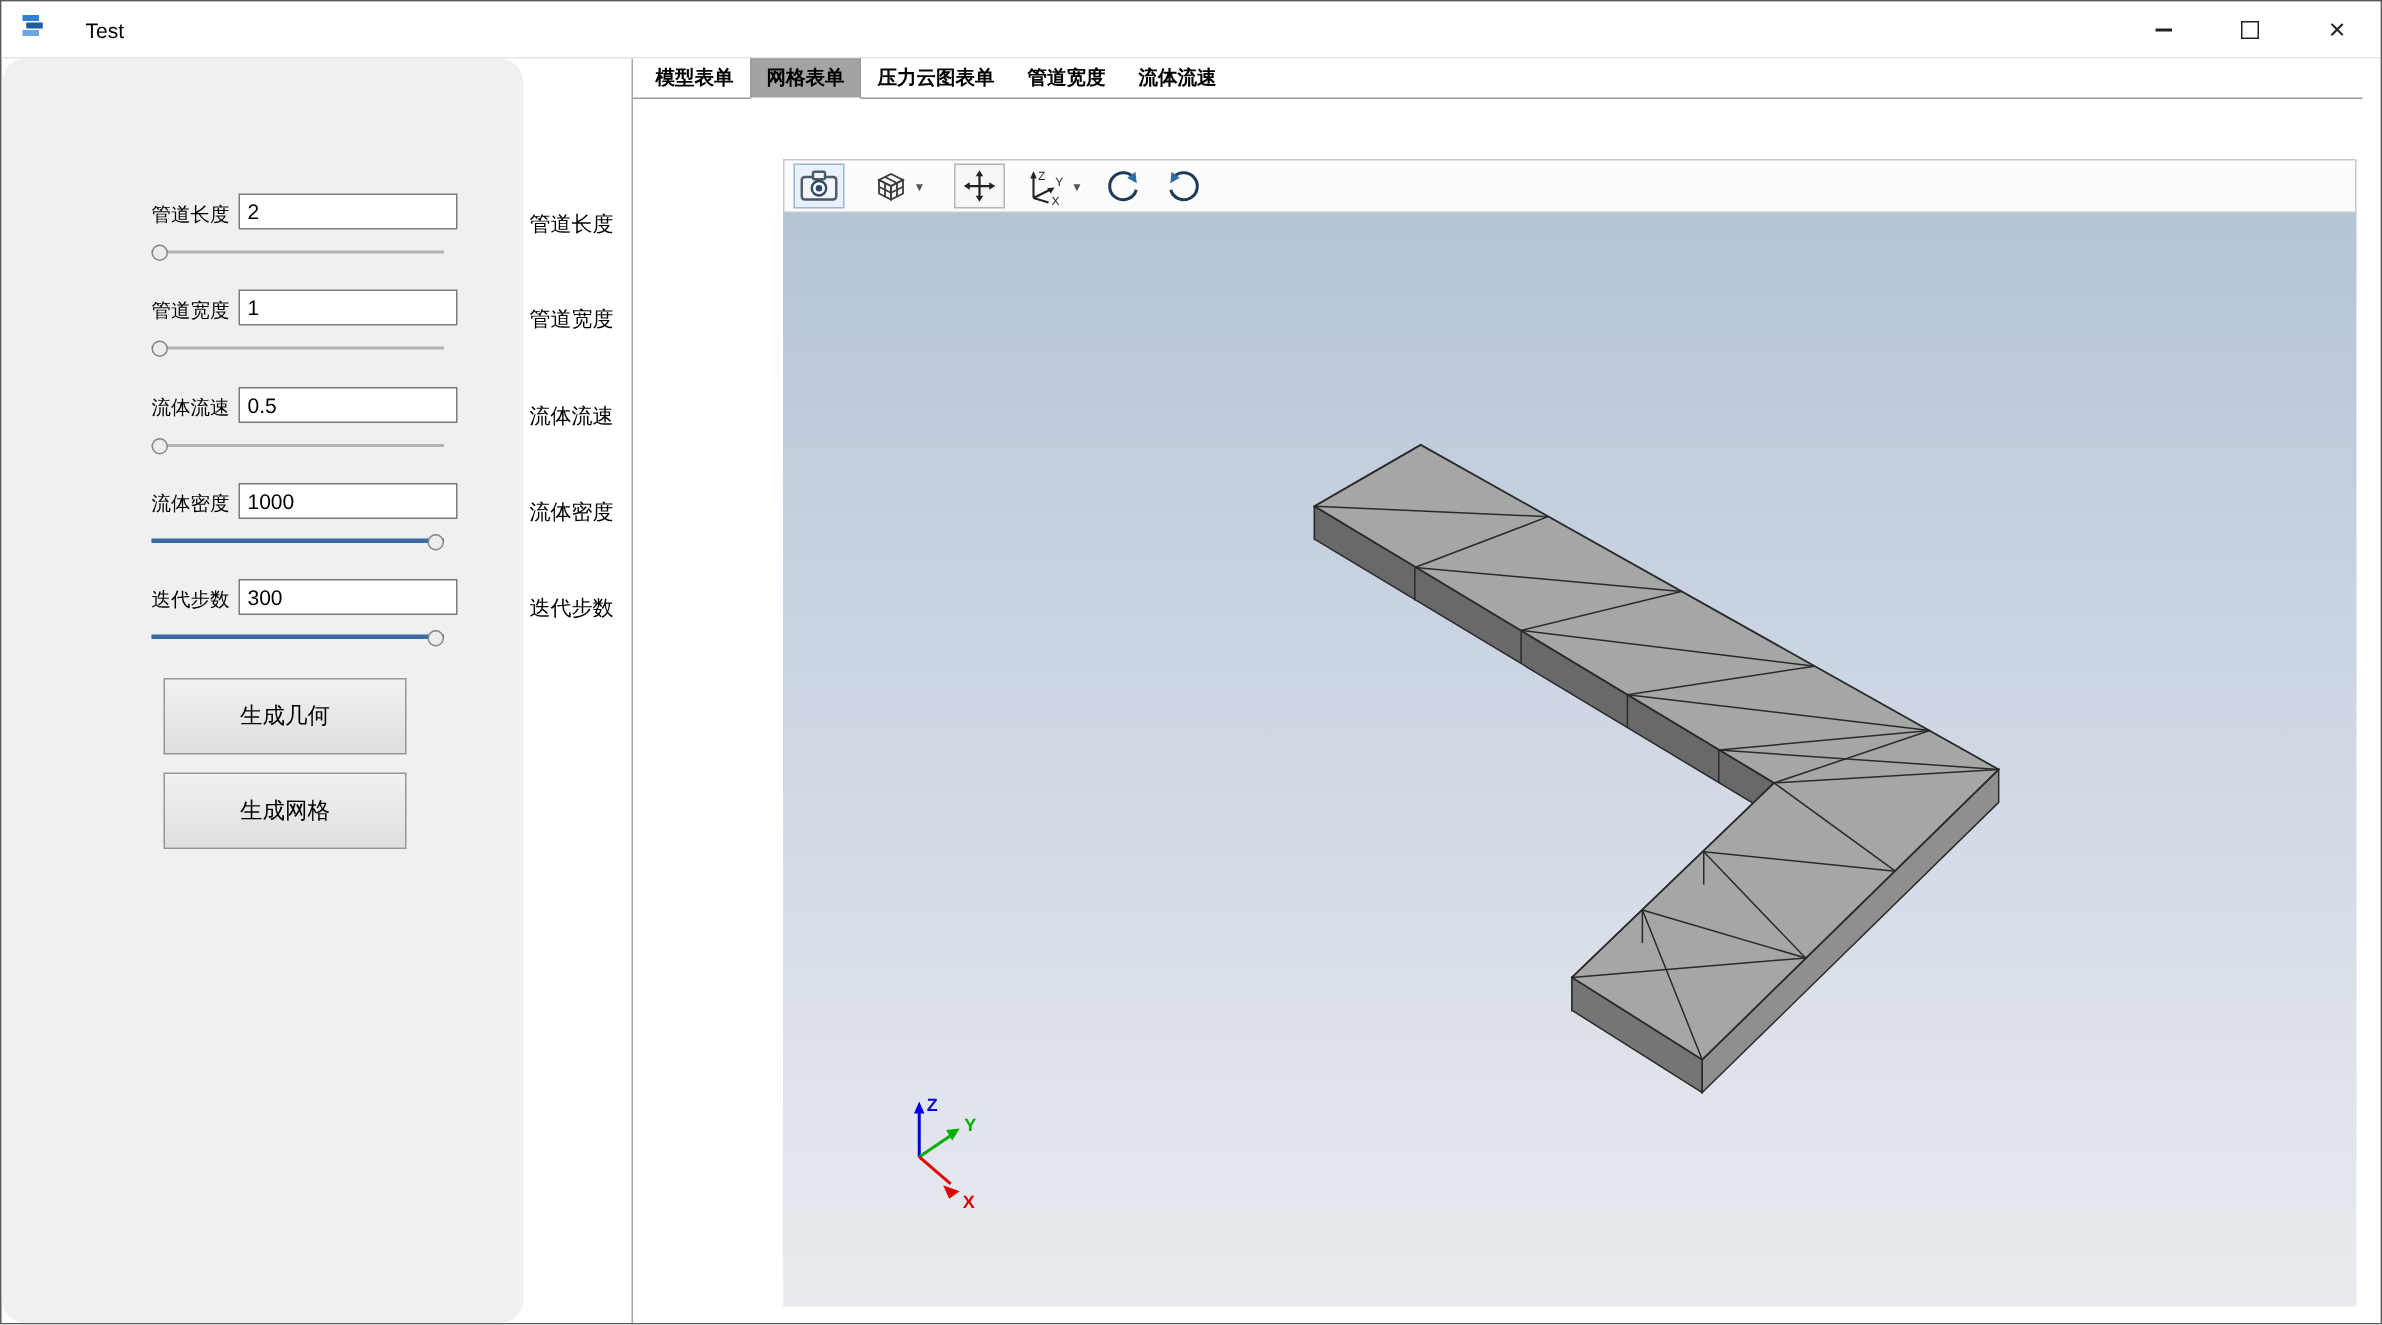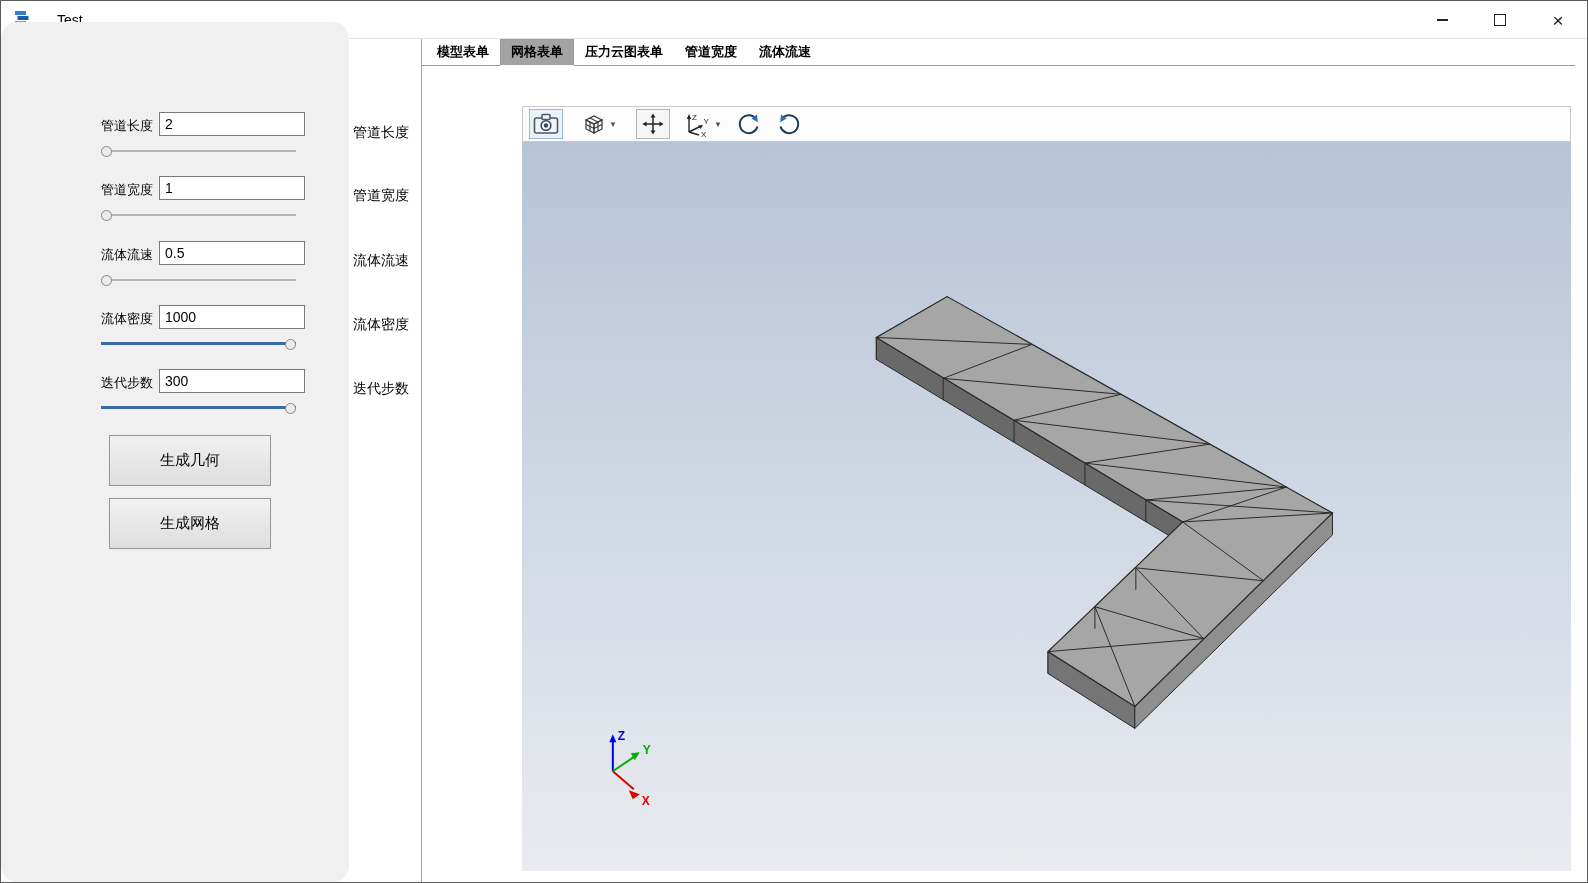--- a/index.html
+++ b/index.html
@@ -8,21 +8,21 @@
   
   .titlebar{position:absolute;top:0;left:0;right:0;height:38px;background:#ffffff;border-bottom:1px solid #e3e3e3;display:flex;align-items:center;padding-left:12px;box-sizing:border-box;}
   .titlebar .title{font-size:14px;color:#000;margin-left:26px;}
   .wincontrols{position:absolute;right:0;top:0;height:38px;display:flex;}
   .wbtn{width:58px;height:38px;display:flex;align-items:center;justify-content:center;color:#222;}
   .min-glyph{width:11px;height:2px;background:#222;}
   .max-glyph{width:10px;height:10px;border:1.4px solid #222;}
   .close-glyph{font-size:19px;line-height:19px;color:#222;}
 
   
-  .left-panel{position:absolute;top:21px;left:0;width:348px;bottom:0;background:#f0f0f0;border-radius:16px;}
+  .left-panel{position:absolute;top:38px;left:0;width:348px;bottom:0;background:#f0f0f0;border-radius:16px;}
   .field{position:absolute;left:0;width:420px;height:48px;}
   .field .flabel{position:absolute;left:100px;top:5px;font-size:13px;color:#000;white-space:nowrap;}
   .field input{position:absolute;left:158px;top:0;width:134px;height:22px;border:1px solid #7a7a7a;background:#fff;font-size:14px;padding:0 5px;font-family:inherit;}
   .slider{position:absolute;top:33px;left:100px;width:195px;height:12px;}
   .slider .track{position:absolute;top:5px;left:0;right:0;height:2px;background:#b4b4b4;}
   .slider.filled .track{background:#3a6ba5;height:3px;top:4px;}
   .slider .handle{position:absolute;top:1px;width:9px;height:9px;border-radius:50%;background:#ececec;border:1px solid #858585;box-sizing:content-box;}
   .slider.at-start .handle{left:0;}
   .slider.at-end .handle{right:0;}
   .f1{top:90px}.f2{top:154px}.f3{top:219px}.f4{top:283px}.f5{top:347px}

